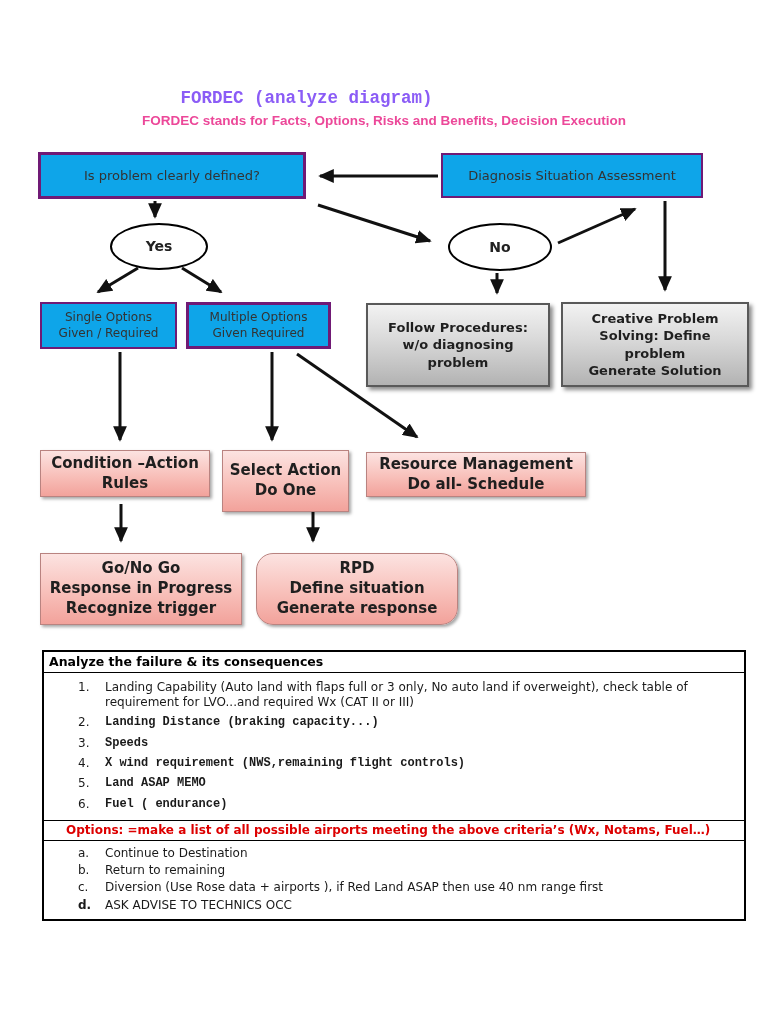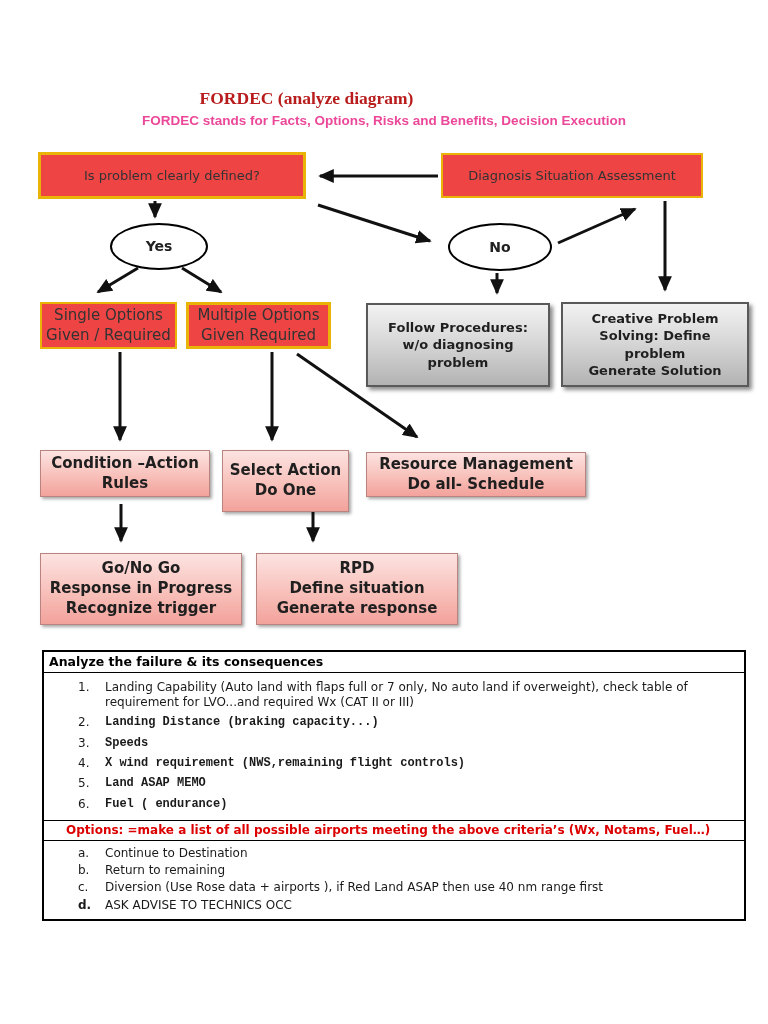--- a/index.html
+++ b/index.html
@@ -3,52 +3,52 @@
 <meta charset="utf-8">
 <style>
   html,body{margin:0;padding:0;background:#fff;}
   .page{
     position:relative;width:768px;height:1024px;background:#ffffff;
     font-family:"DejaVu Sans","Liberation Sans",sans-serif;color:#262626;
     overflow:hidden;
   }
   .title{
     position:absolute;top:88px;left:0;width:613px;text-align:center;
-    font-family:Liberation Serif, serif;
-    font-size:17.5px;font-weight:bold;color:#b91c1c;
+    font-family:Liberation Mono, monospace;
+    font-size:17.5px;font-weight:bold;color:#8b5cf6;
   }
   .subtitle{
     position:absolute;top:113px;left:0;width:768px;text-align:center;
     font-family:"Liberation Sans","DejaVu Sans",sans-serif;
     font-size:13.5px;font-weight:bold;color:#ec4899;
   }
   .arrows{position:absolute;left:0;top:0;pointer-events:none;}
   .arrows line{stroke:#111;stroke-width:3;}
   .node{
     position:absolute;box-sizing:border-box;
     display:flex;align-items:center;justify-content:center;
     text-align:center;white-space:pre-line;line-height:1.32;
   }
-  .box-white{background:#ef4444;border:2px solid #eab308;font-size:13px;color:#333;}
+  .box-white{background:#0ea5e9;border:2px solid #701a75;font-size:13px;color:#333;}
   .thick{border-width:3px;}
   .oval{
     background:#fff;border:2.5px solid #000;border-radius:50%;
     font-size:14px;font-weight:bold;color:#222;
   }
   .box-gray{
     background:linear-gradient(180deg,#f2f2f2 0%,#d8d8d8 45%,#bdbdbd 85%,#b2b2b2 100%);
     border:2px solid #595959;font-size:13px;font-weight:bold;color:#1f1f1f;
     box-shadow:2.5px 2.5px 4px rgba(0,0,0,0.45);
   }
   .box-pink{
     background:linear-gradient(180deg,#fce3e1 0%,#f8c0ba 55%,#f2a29b 100%);
     border:1.5px solid #b98380;font-size:15px;font-weight:bold;color:#1f1f1f;
     box-shadow:2px 2px 3px rgba(0,0,0,0.35);
   }
-  .small-text{font-size:15px;}
+  .small-text{font-size:12px;}
   
   .a-table{
     position:absolute;left:42px;top:650px;width:704px;box-sizing:border-box;
     border:2px solid #000;background:#fff;font-size:12px;color:#1a1a1a;
   }
   .t-header{
     padding:2px 6px 3px 5px;font-weight:bold;font-size:12.5px;color:#000;
     border-bottom:1.5px solid #000;
   }
   .t-options{
@@ -121,32 +121,32 @@
   <div class="node box-pink" style="left:222px;top:450px;width:127px;height:62px;">Select Action
 Do One</div>
 
   <div class="node box-pink" style="left:366px;top:452px;width:220px;height:45px;">Resource Management
 Do all- Schedule</div>
 
   <div class="node box-pink" style="left:40px;top:553px;width:202px;height:72px;">Go/No Go
 Response in Progress
 Recognize trigger</div>
 
-  <div class="node box-pink" style="left:256px;top:553px;width:202px;height:72px;">RPD
+  <div class="node box-pink" style="left:256px;top:553px;width:202px;height:72px;border-radius:17px;">RPD
 Define situation
 Generate response</div>
 
   <div class="a-table">
     <div class="t-header">Analyze the failure &amp; its consequences</div>
 
     <div class="t-list">
 
         <div class="li">
           <span class="num">1.</span>
-          <span class="txt">Landing Capability (Auto land with flaps full or 7 only, No auto land if overweight), check table of requirement for LVO...and required Wx (CAT II or III)</span>
+          <span class="txt">Landing Capability (Auto land with flaps full or 3 only, No auto land if overweight), check table of requirement for LVO...and required Wx (CAT II or III)</span>
         </div>
 
         <div class="li bold-text">
           <span class="num">2.</span>
           <span class="txt">Landing Distance (braking capacity...)</span>
         </div>
 
         <div class="li bold-text">
           <span class="num">3.</span>
           <span class="txt">Speeds</span>

